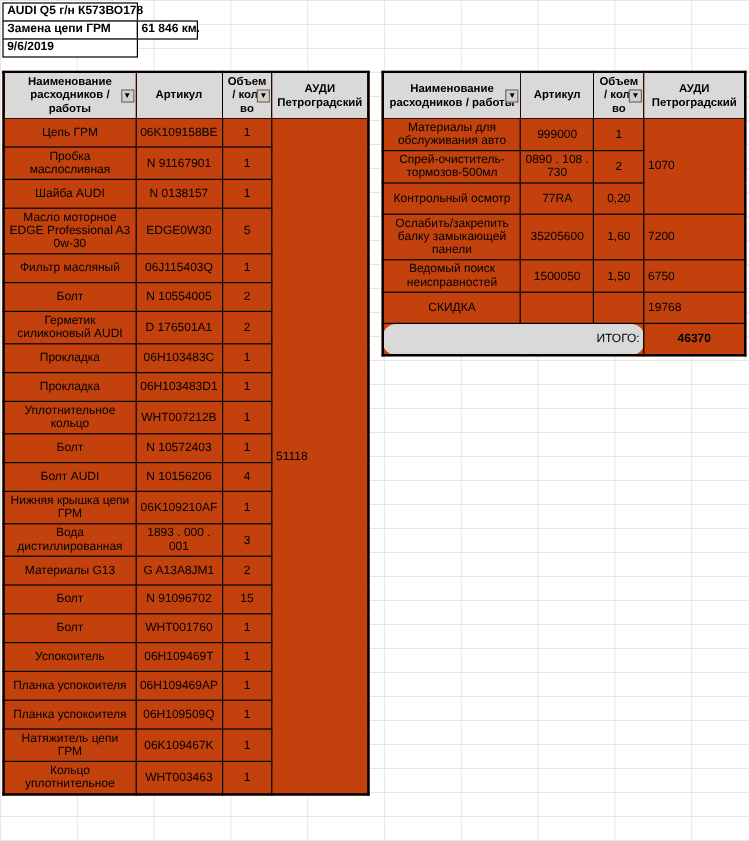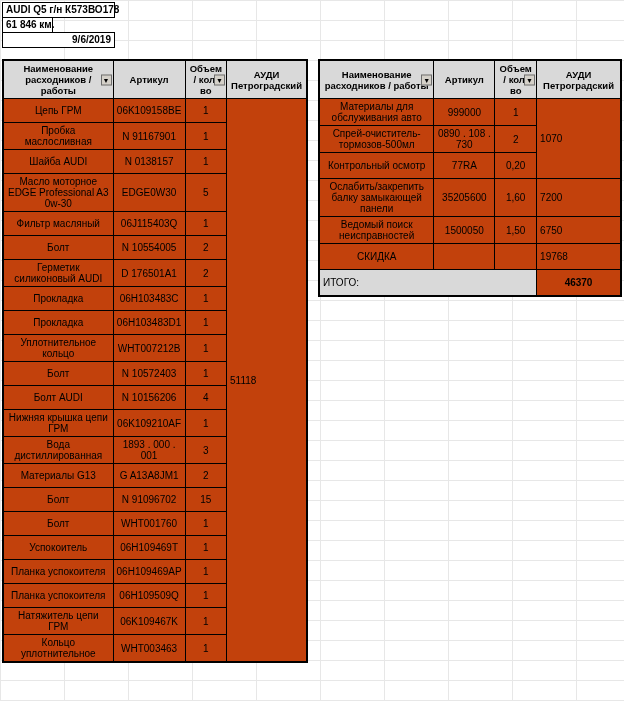--- a/index.html
+++ b/index.html
@@ -27,21 +27,21 @@
     font-size: 10px;
     font-weight: bold;
     padding: 1px 3px;
     min-height: 14px;
     line-height: 12px;
     white-space: nowrap;
   }
   .info-cell + .info-cell { margin-left: -1px; }
   .w1 { width: 113px; }
   .w2 { width: 51px; }
-  .center { text-align: right; }
+  .center { text-align: left; }
 
   
   .tables-wrap { display: flex; align-items: flex-start; }
   table.grid-table {
     border-collapse: collapse;
     table-layout: fixed;
     background: #c2410c;
     font-size: 10px;
     border: 2px solid #000;
   }
@@ -77,35 +77,37 @@
     border: 1px solid #6e6e6e;
     font-size: 7px;
     line-height: 10px;
     text-align: center;
     color: #000;
     font-weight: normal;
   }
 
   tfoot td.total-label {
     background: #d9d9d9;
-    text-align: left;
+    text-align: right;
     height: 26px;
+    border-radius: 11px;
   }
   tfoot td.total-value { text-align: center; height: 26px; font-weight: bold; }
 </style>
 </head>
 <body>
 
 <div class="sheet">
 
   <div class="top-info">
     <div class="info-row">
       <div class="info-cell w1">AUDI Q5 г/н К573ВО178</div>
     </div>
     <div class="info-row">
+      <div class="info-cell w1">Замена цепи ГРМ</div>
       <div class="info-cell w2">61 846 км.</div>
     </div>
     <div class="info-row">
       <div class="info-cell w1 center">9/6/2019</div>
     </div>
   </div>
 
   <div class="tables-wrap">
 
     <table class="grid-table left-table" id="left-table">

